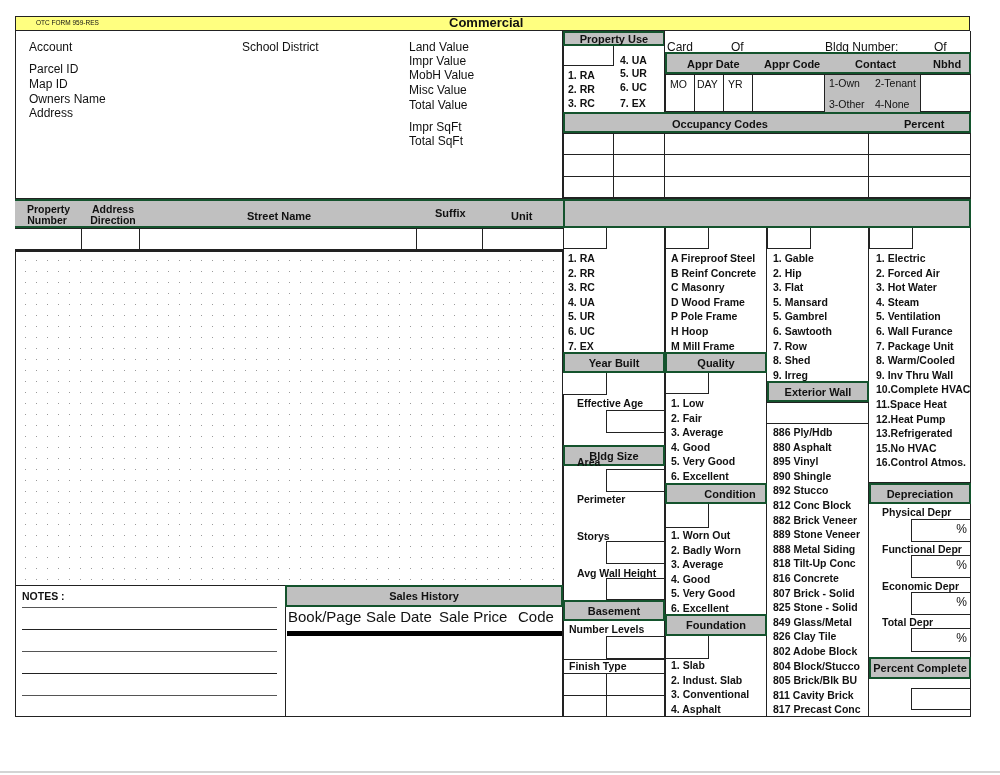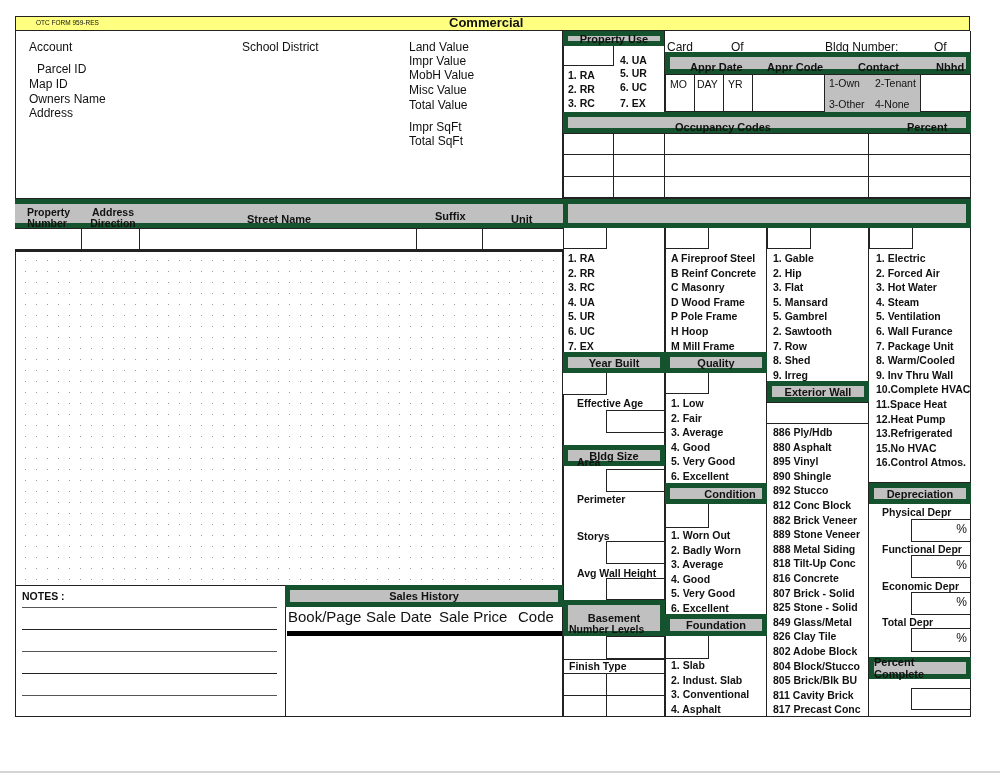--- a/index.html
+++ b/index.html
@@ -1,20 +1,20 @@
 <!DOCTYPE html>
 <html><head>
 <meta charset="utf-8">
 <style>
   * { box-sizing: border-box; margin: 0; padding: 0; }
   html, body { width: 1000px; height: 775px; background: #fff; overflow: hidden; }
   body { position: relative; font-family: "Liberation Sans", sans-serif; color: #111; }
   .abs { position: absolute; }
   .box { position: absolute; border: 1px solid #222; background: #fff; }
-  .gray { position: absolute; background: #c0c0c0; border: 5px solid #14532d; display: flex; align-items: center; justify-content: center; font-weight: bold; font-size: 11px; }
+  .gray { position: absolute; background: #c0c0c0; border: 2px solid #14532d; display: flex; align-items: center; justify-content: center; font-weight: bold; font-size: 11px; }
   .hline { position: absolute; height: 0; border-top: 1px solid #222; }
   .vline { position: absolute; width: 0; border-left: 1px solid #222; }
   .lbl { position: absolute; font-size: 12px; white-space: nowrap; line-height: 14px; }
   .sm { position: absolute; font-size: 10.5px; font-weight: bold; white-space: nowrap; line-height: 14.6px; }
   .list { position: absolute; font-size: 10.5px; font-weight: bold; line-height: 14.6px; white-space: nowrap; }
   .inp { position: absolute; border: 1px solid #222; background: #fff; }
   .notch { position: absolute; border-right: 1px solid #222; border-bottom: 1px solid #222; border-left: 1px solid #222; background: #fff; }
   .dots {
     position: absolute;
     background-image: radial-gradient(circle, #9a9a9a 0.8px, transparent 1px);
@@ -29,21 +29,21 @@
 
 <div class="abs" data-name="form-header" style="left:15px;top:16px;width:955px;height:15px;background:#ffff80;border:1px solid #222;">
   <span class="abs" data-name="form-code" style="left:20px;top:2px;font-size:6.5px;">OTC FORM 959-RES</span>
   <span class="abs" data-name="form-title" style="left:433px;top:-2px;font-size:13px;font-weight:bold;">Commercial</span>
 </div>
 
 <div class="abs" data-name="form-frame" style="left:15px;top:31px;width:956px;height:686px;border:1px solid #222;border-top:none;"></div>
 
 <div data-name="info-block">
   <span class="lbl" data-name="account-label" style="left:29px;top:40px;">Account</span>
-  <span class="lbl" data-name="parcel-id-label" style="left:29px;top:62px;margin-left:8px;">Parcel ID</span>
+  <span class="lbl" data-name="parcel-id-label" style="left:29px;top:62px;">Parcel ID</span>
   <span class="lbl" data-name="map-id-label" style="left:29px;top:77px;">Map ID</span>
   <span class="lbl" data-name="owners-name-label" style="left:29px;top:92px;">Owners Name</span>
   <span class="lbl" data-name="address-label" style="left:29px;top:106px;">Address</span>
 
   <span class="lbl" data-name="school-district-label" style="left:242px;top:40px;">School District</span>
 
   <span class="lbl" data-name="land-value-label" style="left:409px;top:40px;">Land Value</span>
   <span class="lbl" data-name="impr-value-label" style="left:409px;top:54px;">Impr Value</span>
   <span class="lbl" data-name="mobh-value-label" style="left:409px;top:68px;">MobH Value</span>
   <span class="lbl" data-name="misc-value-label" style="left:409px;top:83px;">Misc Value</span>
@@ -162,21 +162,21 @@
   <div data-name="construction-option">H Hoop</div>
   <div data-name="construction-option">M Mill Frame</div>
 </div>
 
 <div class="list" data-name="roof-type-list" style="left:773px;top:251px;">
   <div data-name="roof-option">1. Gable</div>
   <div data-name="roof-option">2. Hip</div>
   <div data-name="roof-option">3. Flat</div>
   <div data-name="roof-option">5. Mansard</div>
   <div data-name="roof-option">5. Gambrel</div>
-  <div data-name="roof-option">2. Sawtooth</div>
+  <div data-name="roof-option">6. Sawtooth</div>
   <div data-name="roof-option">7. Row</div>
   <div data-name="roof-option">8.  Shed</div>
   <div data-name="roof-option">9.  Irreg</div>
 </div>
 
 <div class="list" data-name="heating-type-list" style="left:876px;top:251px;">
   <div data-name="heat-option">1. Electric</div>
   <div data-name="heat-option">2. Forced Air</div>
   <div data-name="heat-option">3. Hot Water</div>
   <div data-name="heat-option">4. Steam</div>
@@ -261,21 +261,21 @@
 <span class="sm" data-name="functional-depr-label" style="left:882px;top:542px;">Functional Depr</span>
 <div class="pct" data-name="functional-depr-input" style="left:911px;top:555px;width:60px;height:23px;">%</div>
 <span class="sm" data-name="economic-depr-label" style="left:882px;top:579px;">Economic Depr</span>
 <div class="pct" data-name="economic-depr-input" style="left:911px;top:592px;width:60px;height:23px;">%</div>
 <span class="sm" data-name="total-depr-label" style="left:882px;top:615px;">Total Depr</span>
 <div class="pct" data-name="total-depr-input" style="left:911px;top:628px;width:60px;height:24px;">%</div>
 
 <div class="gray" data-name="percent-complete-header" style="left:869px;top:657px;width:102px;height:22px;">Percent Complete</div>
 <div class="inp" data-name="percent-complete-input" style="left:911px;top:688px;width:60px;height:22px;"></div>
 
-<div class="gray" data-name="basement-header" style="left:563px;top:600px;width:102px;height:36px;">Basement</div>
+<div class="gray" data-name="basement-header" style="left:563px;top:600px;width:102px;height:21px;">Basement</div>
 <span class="sm" data-name="number-levels-label" style="left:569px;top:622px;">Number Levels</span>
 <div class="inp" data-name="number-levels-input" style="left:606px;top:636px;width:59px;height:23px;"></div>
 <div class="hline" data-name="divider" style="left:563px;top:659px;width:102px;"></div>
 <span class="sm" data-name="finish-type-label" style="left:569px;top:659px;">Finish Type</span>
 <div class="hline" data-name="divider" style="left:563px;top:673px;width:102px;"></div>
 <div class="vline" data-name="divider" style="left:606px;top:673px;height:44px;"></div>
 <div class="hline" data-name="divider" style="left:563px;top:695px;width:102px;"></div>
 <div class="inp" data-name="finish-type-input-1" style="left:607px;top:674px;width:57px;height:20px;border:none;background:transparent;"></div>
 <div class="inp" data-name="finish-type-input-2" style="left:607px;top:696px;width:57px;height:20px;border:none;background:transparent;"></div>
 

